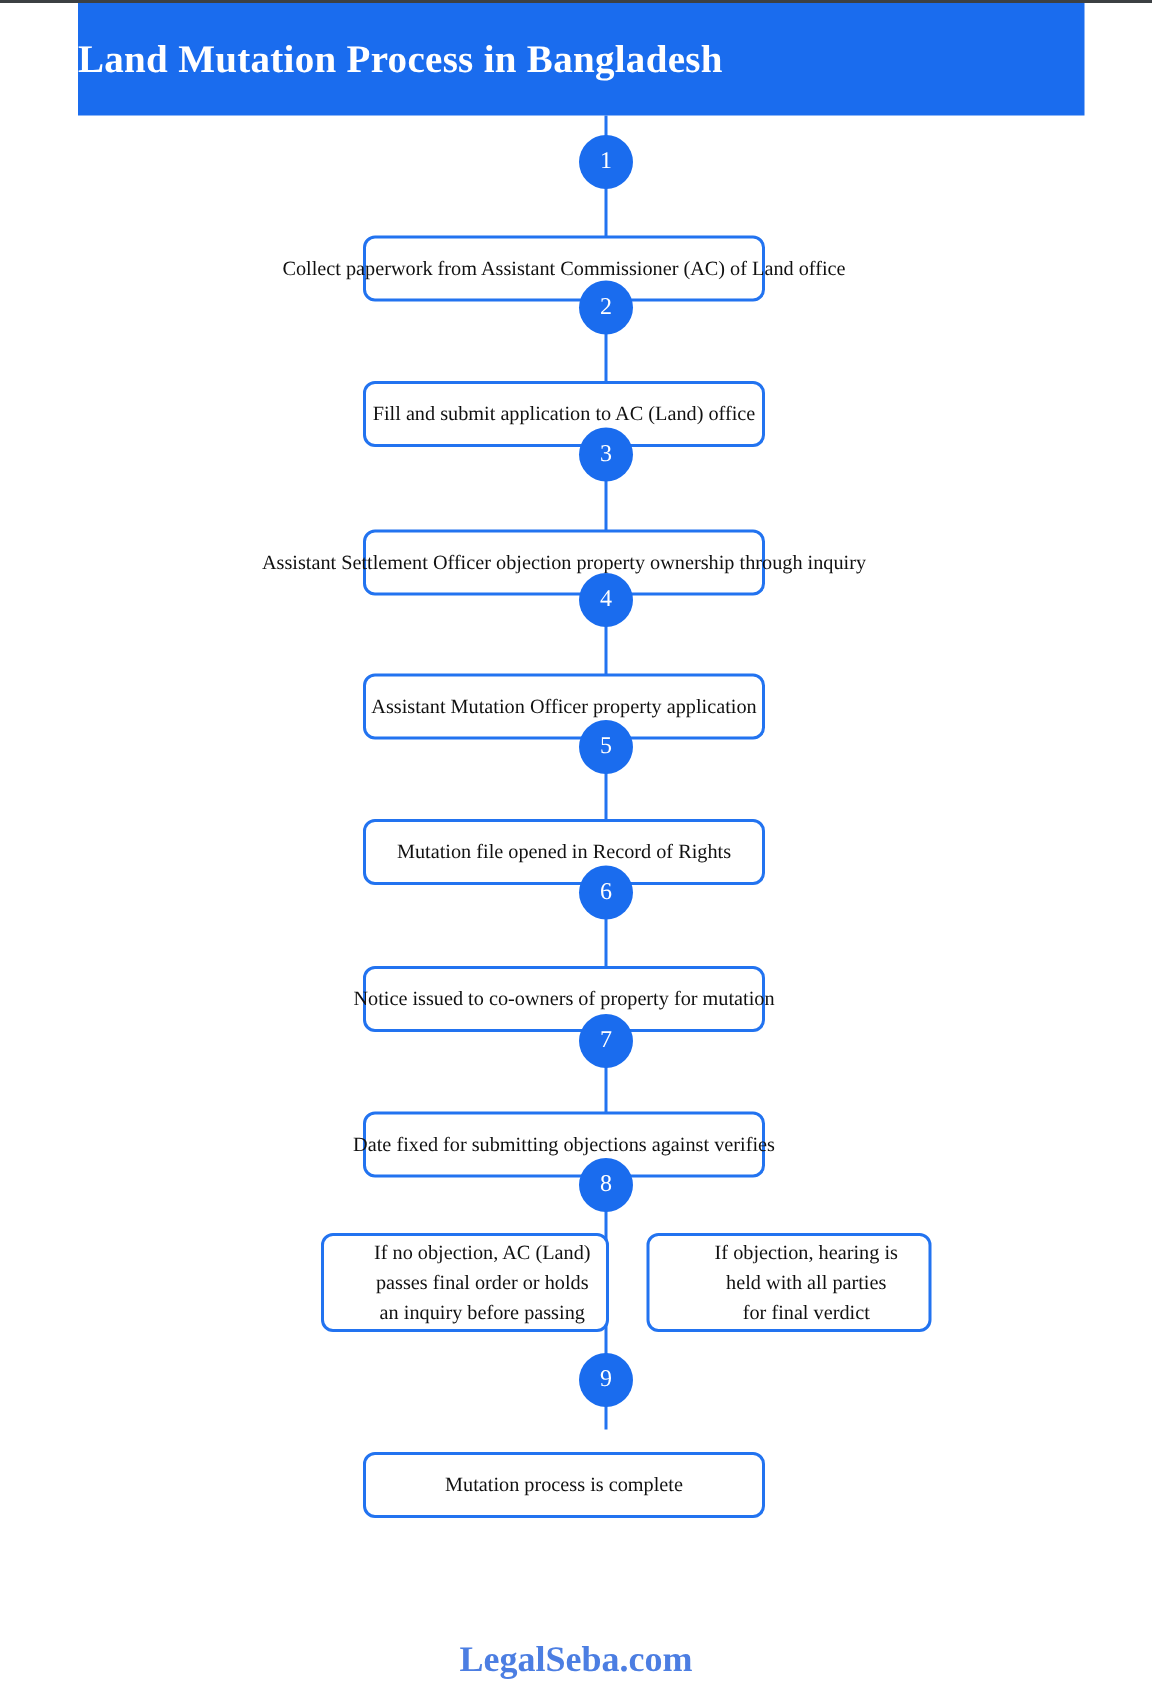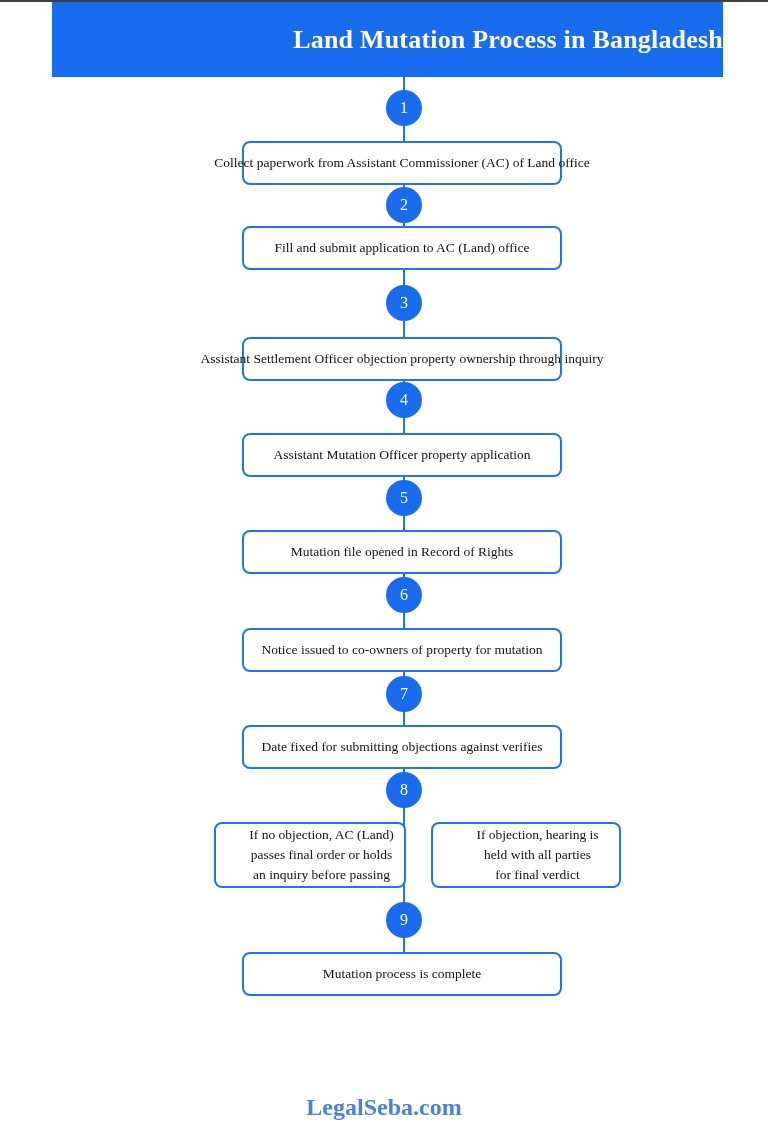--- a/index.html
+++ b/index.html
@@ -20,21 +20,21 @@
     width: 768px; height: 2px;
     background: #3c4043;
   }
   .banner {
     position: absolute;
     left: 52px; top: 2px;
     width: 671px; height: 75px;
     background: #1a6cee;
     display: flex;
     align-items: center;
-    justify-content: flex-end;
+    justify-content: flex-start;
   }
   .banner-title {
     color: #ffffff;
     font-size: 26px;
     font-weight: bold;
     letter-spacing: 0.2px;
   }
   .connector {
     position: absolute;
     left: 403px; top: 77px;
@@ -51,33 +51,34 @@
     color: #ffffff;
     font-size: 16px;
     display: flex;
     align-items: center;
     justify-content: center;
     z-index: 2;
   }
   .step-box {
     position: absolute;
     left: 242px;
-    width: 320px; height: 44px;
+    width: 268px; height: 44px;
     box-sizing: border-box;
     background: #ffffff;
     border: 2px solid #2273f0;
     border-radius: 8px;
     display: flex;
     align-items: center;
     justify-content: center;
     font-size: 13.5px;
     color: #111111;
     text-align: center;
     white-space: nowrap;
     z-index: 1;
+    margin-top: 16px;
   }
   .branch-box {
     position: absolute;
     top: 822px;
     height: 66px;
     box-sizing: border-box;
     background: #ffffff;
     border: 2px solid #2273f0;
     border-radius: 8px;
     display: flex;
@@ -117,21 +118,21 @@
 <div class="circle" style="top:90px">
     <span>1</span>
   </div>
 <div class="step-box" style="top:141px">
     <span>Collect paperwork from Assistant Commissioner (AC) of Land office</span>
   </div>
 
 <div class="circle" style="top:187px">
     <span>2</span>
   </div>
-<div class="step-box" style="top:226px">
+<div class="step-box" style="top:238px">
     <span>Fill and submit application to AC (Land) office</span>
   </div>
 
 <div class="circle" style="top:285px">
     <span>3</span>
   </div>
 <div class="step-box" style="top:337px">
     <span>Assistant Settlement Officer objection property ownership through inquiry</span>
   </div>
 

